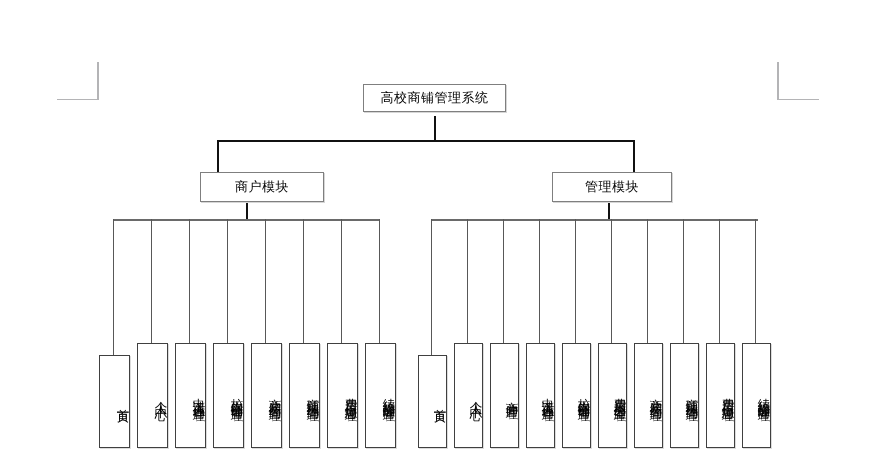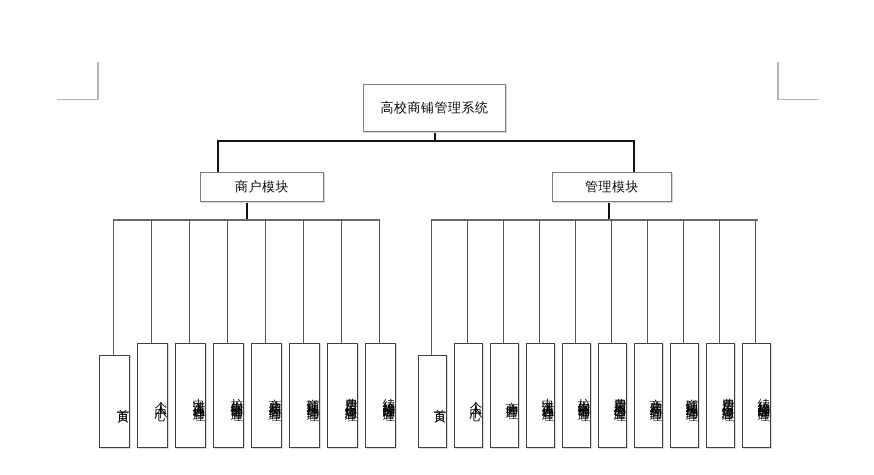--- a/index.html
+++ b/index.html
@@ -93,21 +93,21 @@
   }
 </style>
 </head>
 <body>
 
 <div id="page">
 
   <div class="corner tl" style="left:57px; top:62px;"></div>
   <div class="corner tr" style="left:777px; top:62px;"></div>
 
-  <div class="node root" style="left:363px; top:84px; width:143px; height:48px;">
+  <div class="node root" style="left:363px; top:84px; width:143px; height:28px;">
     <span>高校商铺管理系统</span>
   </div>
 
   <div class="line v thick" style="left:434px; top:116px; height:25px;"></div>
   <div class="line h thick" style="left:217px; top:140px; width:417px;"></div>
   <div class="line v thick" style="left:217px; top:140px; height:32px;"></div>
   <div class="line v thick" style="left:633px; top:140px; height:32px;"></div>
 
   <div class="node module" style="left:552px; top:172px; width:120px; height:30px;">
     <span>管理模块</span>

